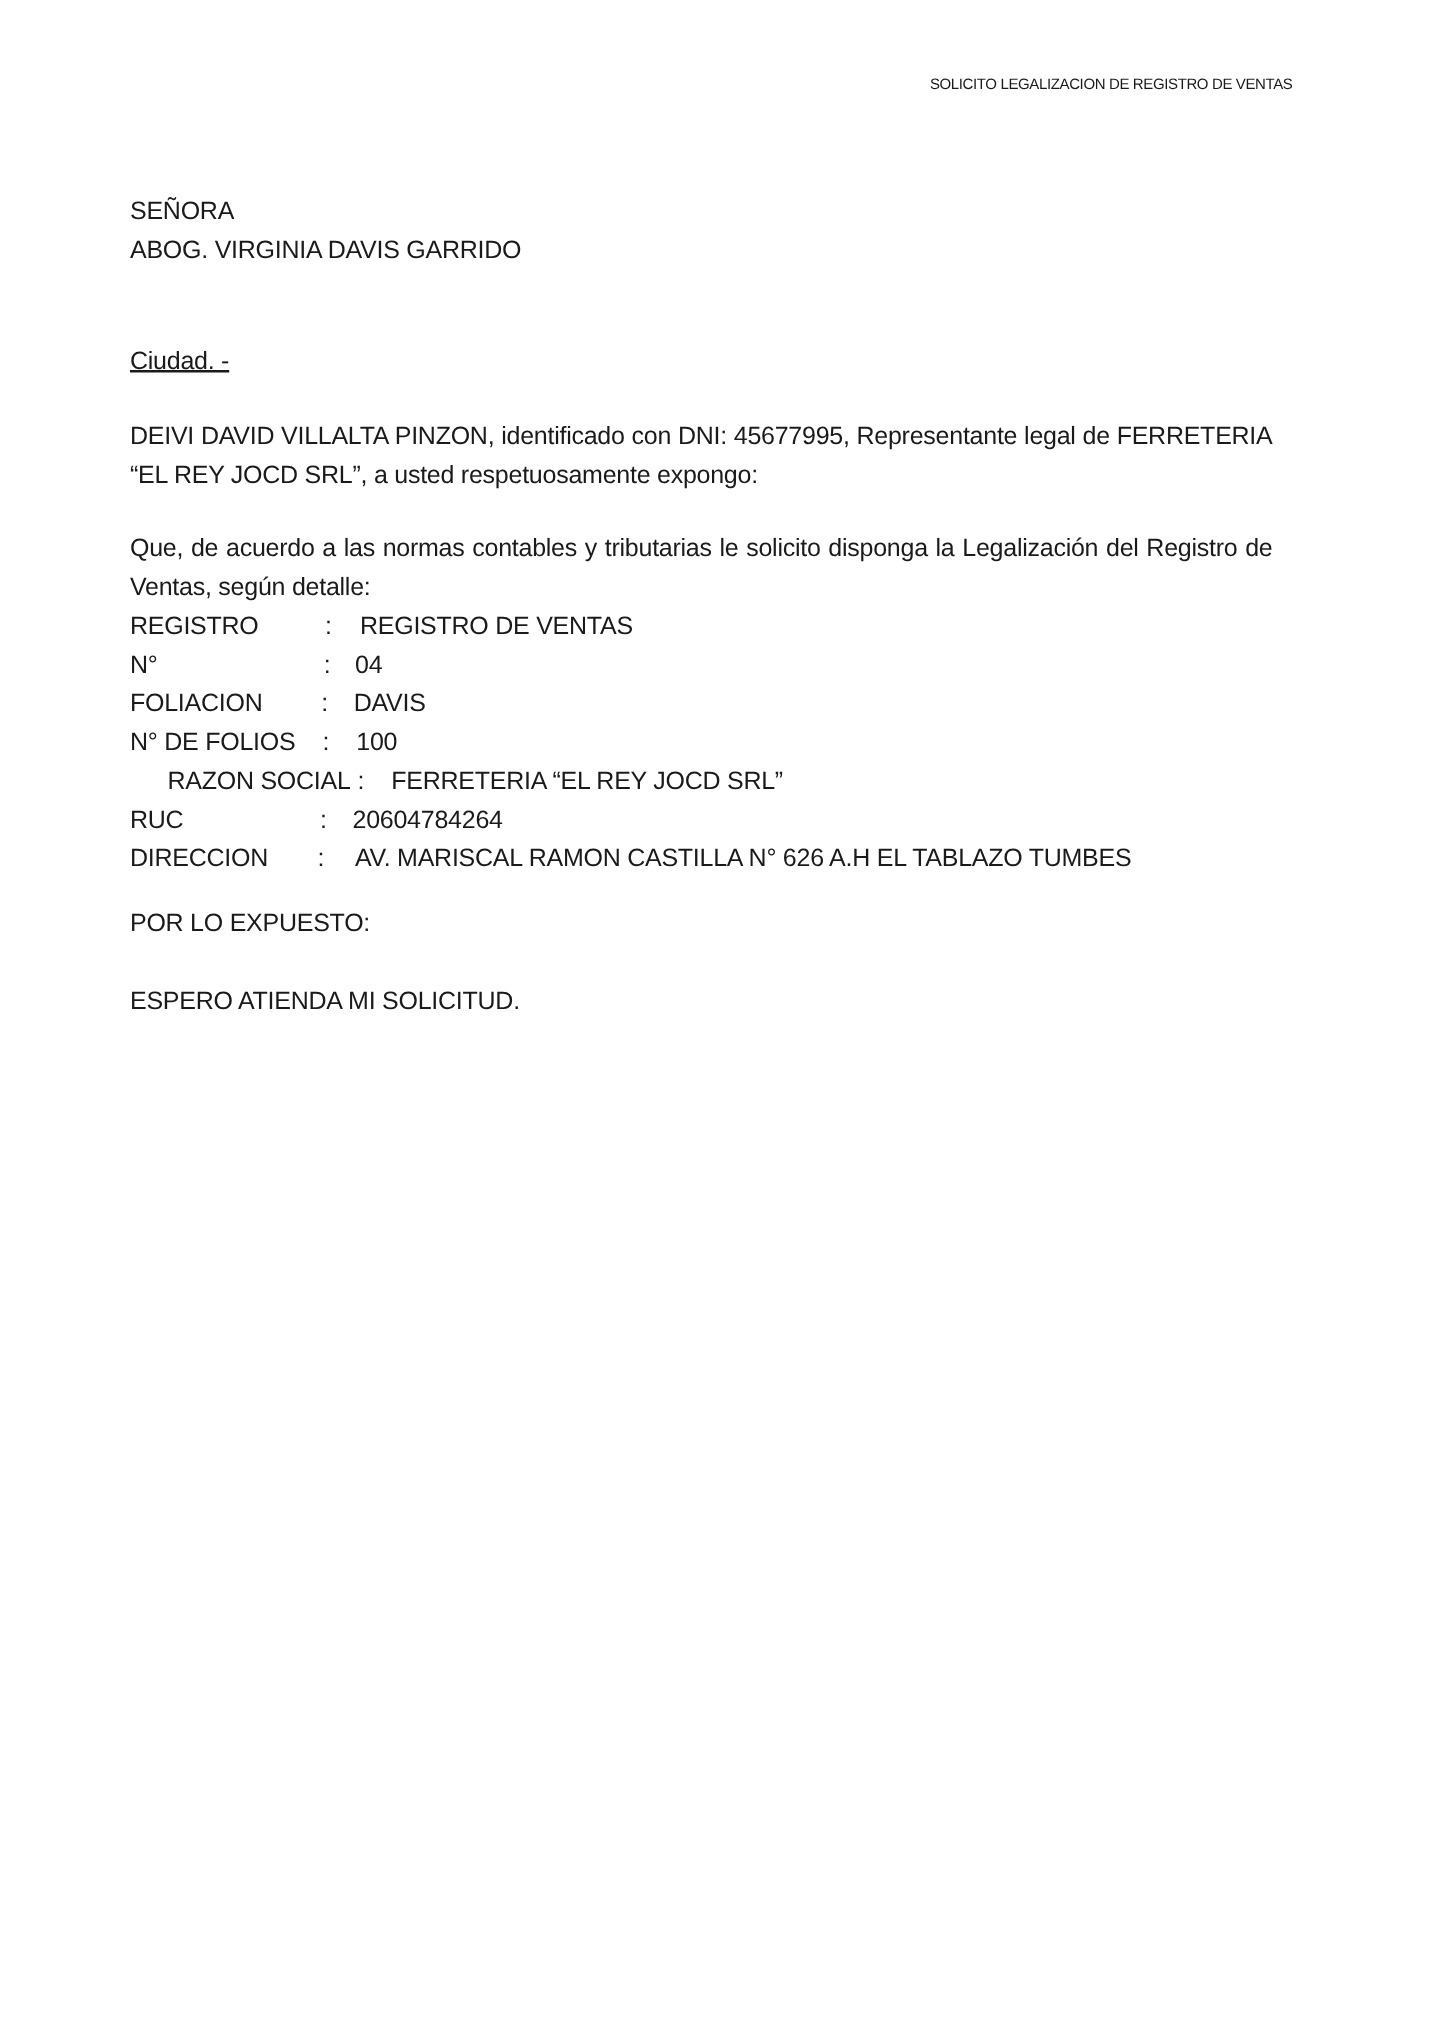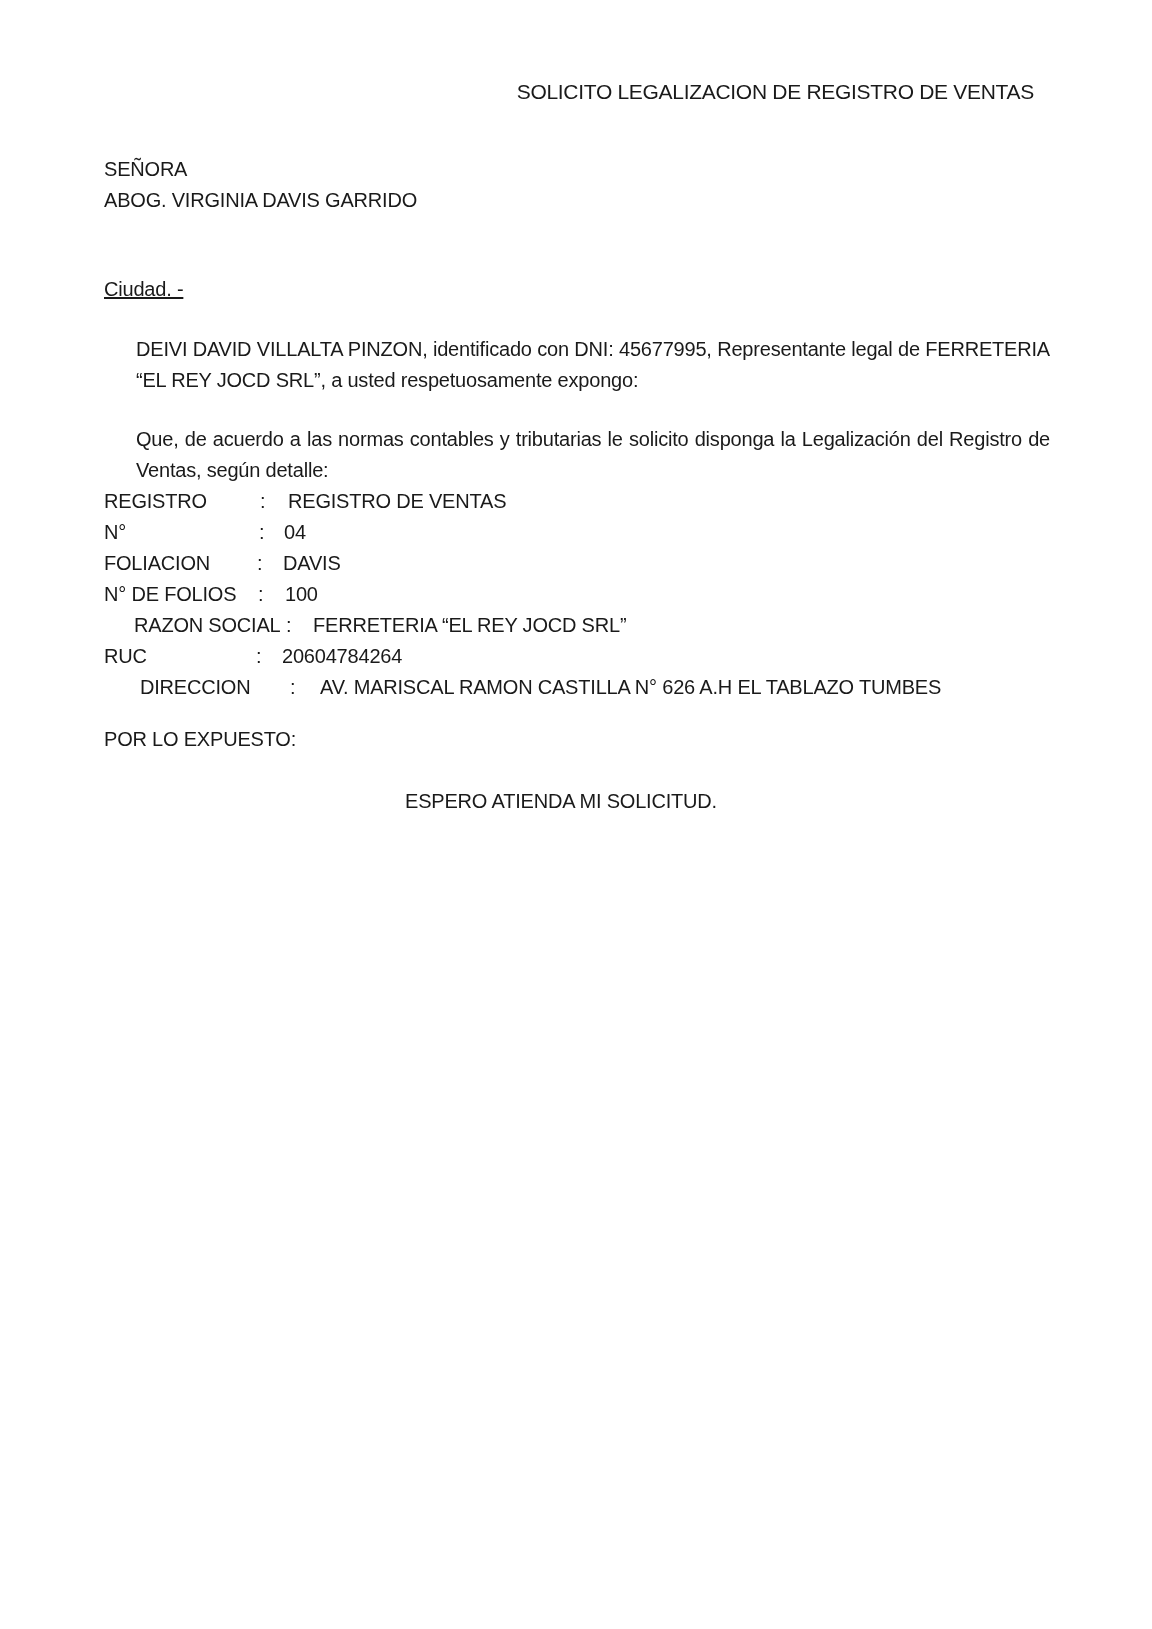--- a/index.html
+++ b/index.html
@@ -19,38 +19,37 @@
     .page {
       position: absolute;
       left: 0; top: 0;
       width: 1152px;
       height: 1629px;
       background: #ffffff;
     }
     .subject {
       position: absolute;
       right: 118px;
-      top: 80px;
-      font-size: 21px;
+      top: 60px;
+      font-size: 12px;
       letter-spacing: -0.3px;
       white-space: nowrap;
     }
     .block {
       position: absolute;
       left: 104px;
       width: 914px;
       line-height: 31px;
       letter-spacing: -0.2px;
     }
     .line { display: block; white-space: nowrap; }
     .underline { text-decoration: underline; }
     .justify {
       text-align: justify;
       text-align-last: left;
-      margin-left: 32px;
     }
     .detail-row {
       display: flex;
       white-space: nowrap;
       height: 31px;
     }
     .detail-label { display: inline-block; }
     .detail-colon { display: inline-block; }
     .detail-value { display: inline-block; }
   </style>
@@ -99,28 +98,28 @@
       <span class="detail-label" style="width:152px;margin-left:30px;">RAZON SOCIAL</span>
       <span class="detail-colon" style="width:27px;">:</span>
       <span class="detail-value">FERRETERIA “EL REY JOCD SRL”</span>
     </div>
     <div class="detail-row">
       <span class="detail-label" style="width:152px;">RUC</span>
       <span class="detail-colon" style="width:26px;">:</span>
       <span class="detail-value">20604784264</span>
     </div>
     <div class="detail-row">
-      <span class="detail-label" style="width:150px;margin-left:36px;">DIRECCION</span>
+      <span class="detail-label" style="width:150px;">DIRECCION</span>
       <span class="detail-colon" style="width:30px;">:</span>
       <span class="detail-value">AV. MARISCAL RAMON CASTILLA N° 626 A.H EL TABLAZO TUMBES</span>
     </div>
   </div>
 
   <div class="block" style="top:724px;">
     <span class="line">POR LO EXPUESTO:</span>
   </div>
 
-  <div class="block" style="top:786px;text-align:center;">
+  <div class="block" style="top:786px;">
     <span class="line">ESPERO ATIENDA MI SOLICITUD.</span>
   </div>
 
 
 </div>
 
 </body></html>

